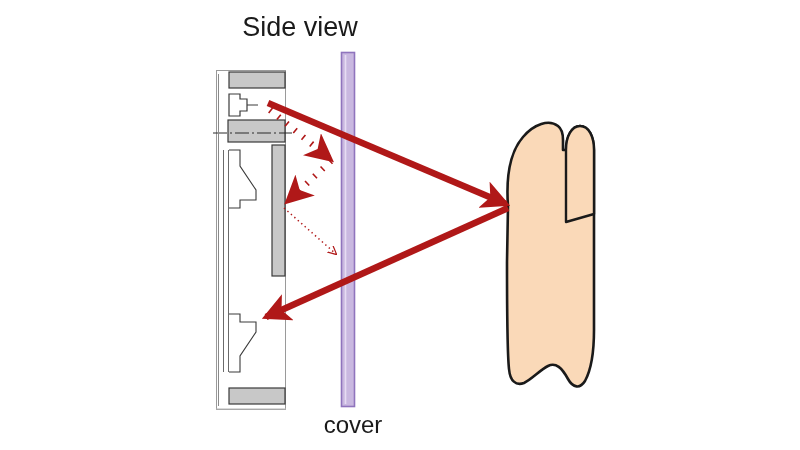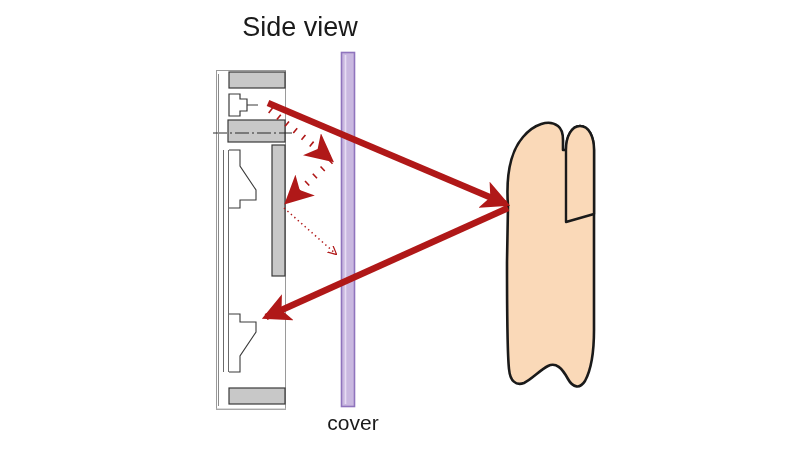--- a/index.html
+++ b/index.html
@@ -37,21 +37,21 @@
     top: 12px;
     width: 600px;
     text-align: center;
     font-size: 27px;
   }
   #cover-label {
     left: 253px;
     top: 411px;
     width: 200px;
     text-align: center;
-    font-size: 21px;
+    font-size: 24px;
   }
 </style>
 </head>
 <body>
 
 <div id="stage">
 
   <svg id="scene" viewBox="0 0 800 450">
     <defs>
       <marker id="arrowSolid" viewBox="0 0 10 10" refX="8.4" refY="5" markerWidth="4.3" markerHeight="4.3" orient="auto-start-reverse">

